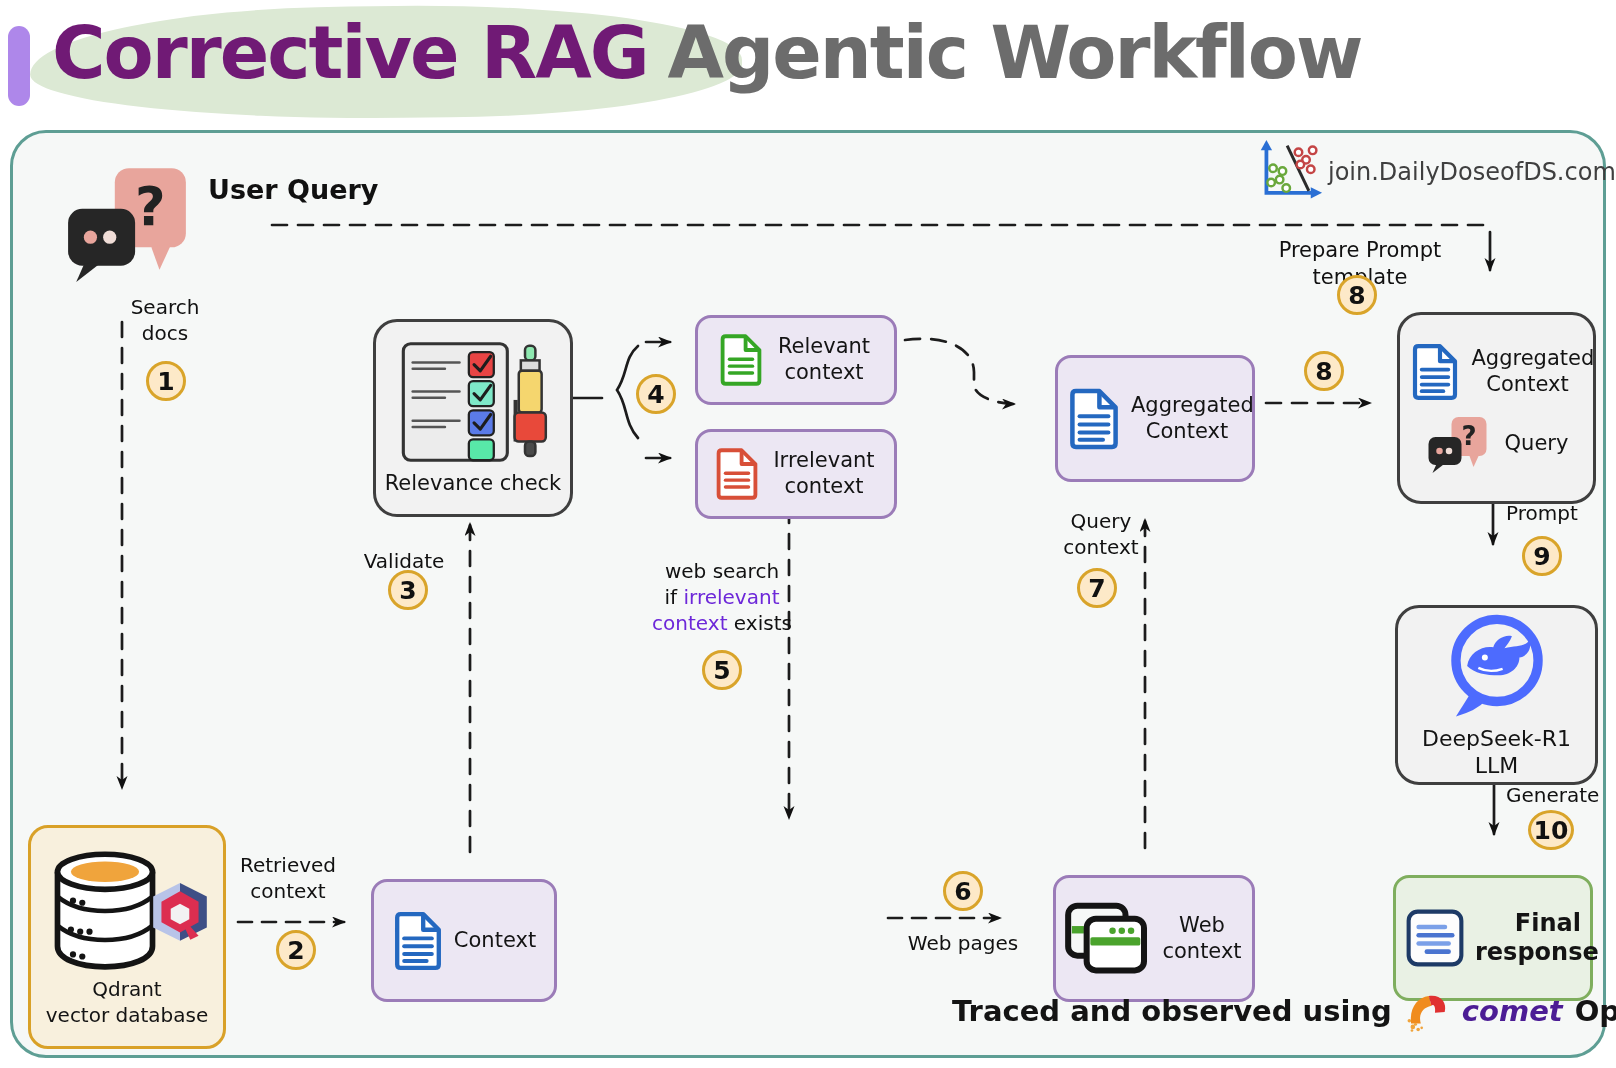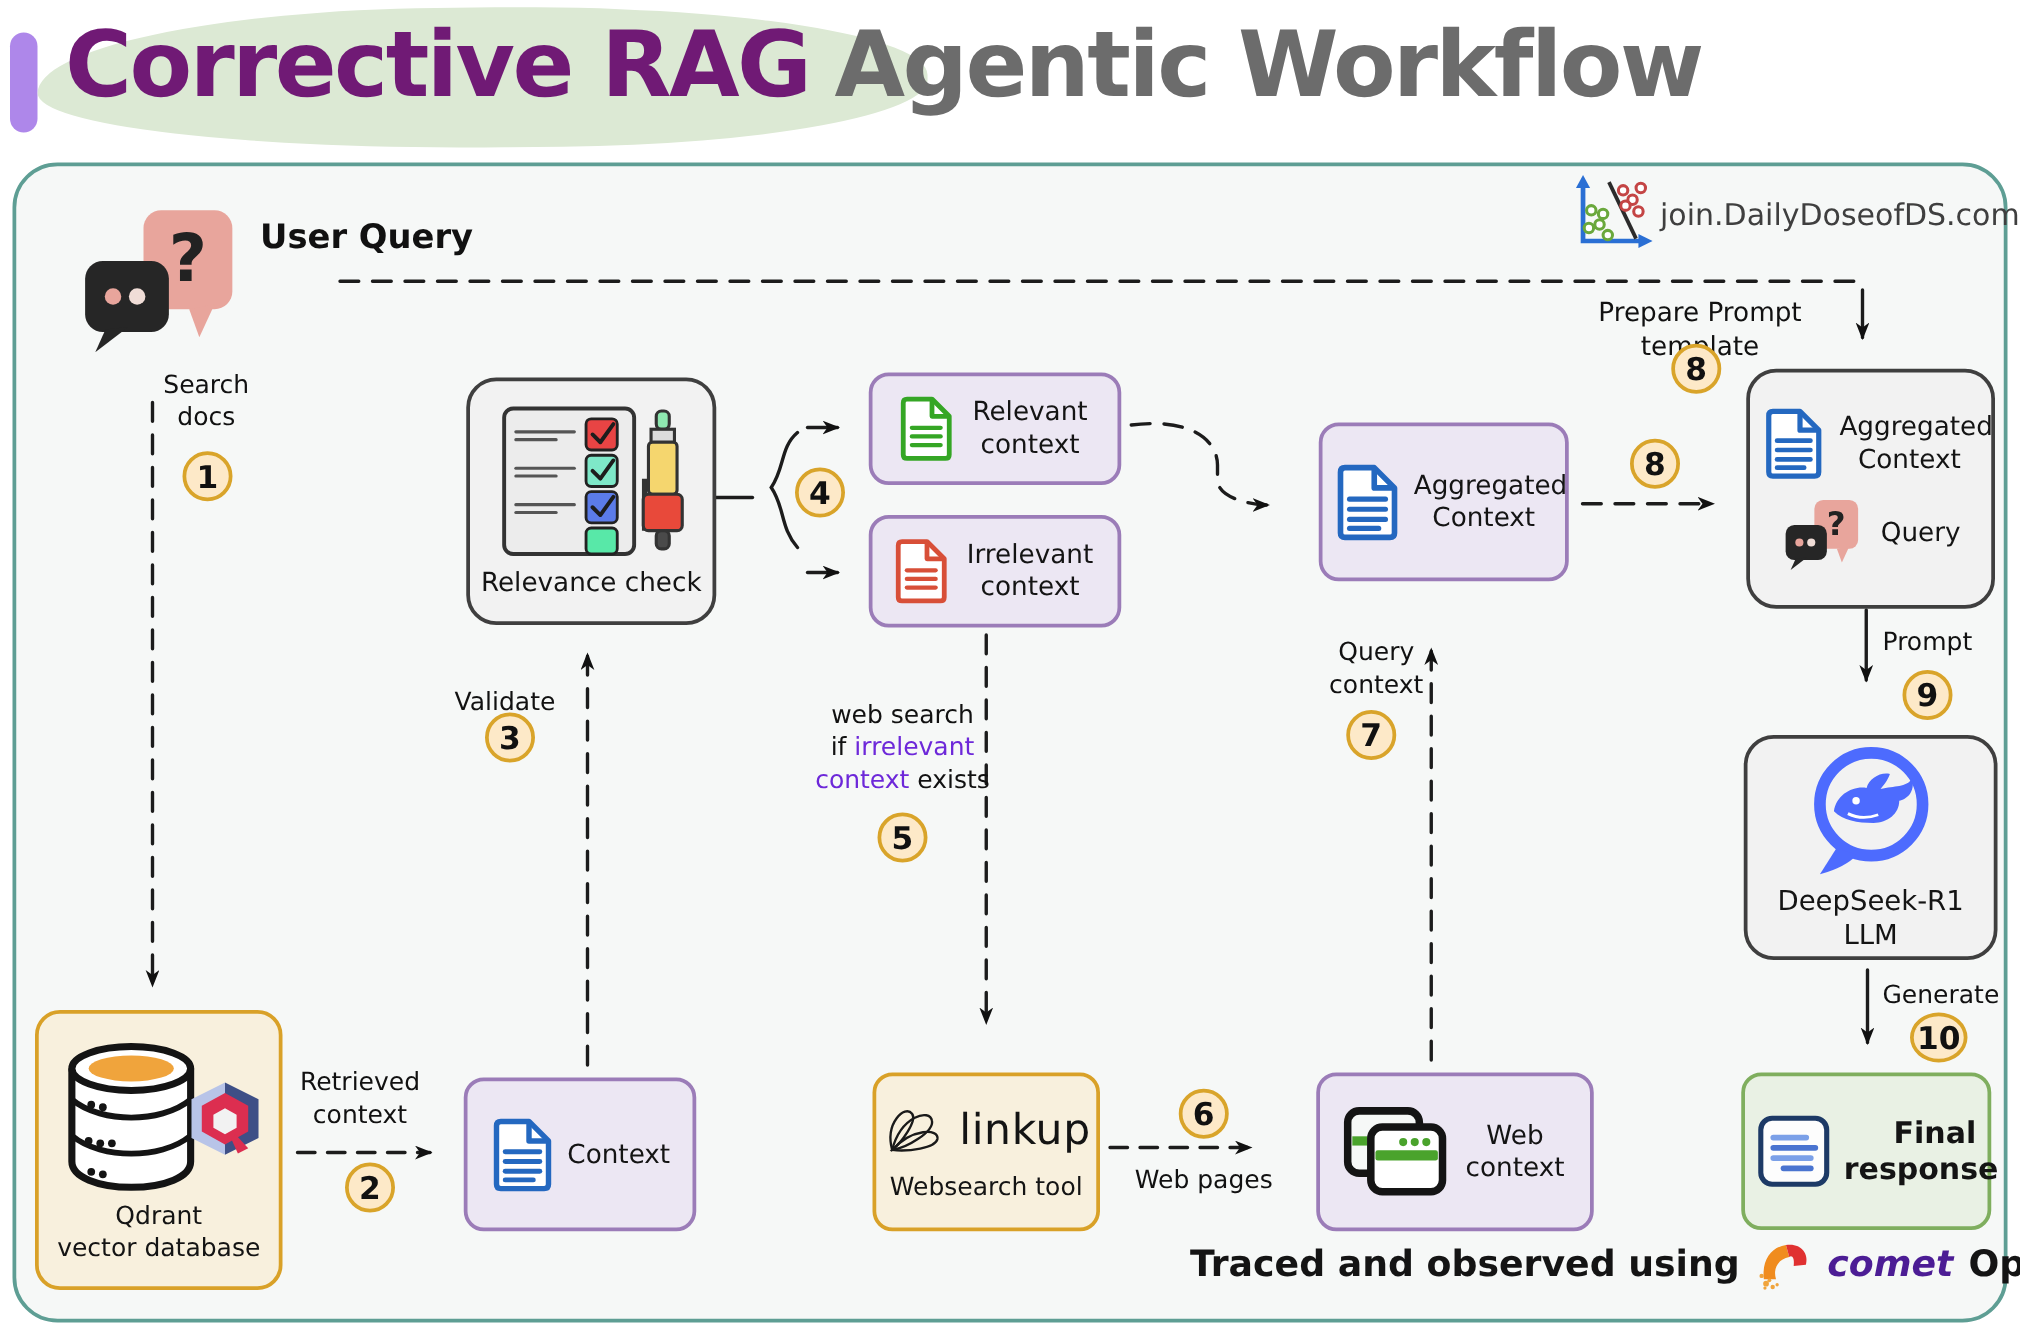--- a/index.html
+++ b/index.html
@@ -12,21 +12,21 @@
   .title-row{position:absolute;left:52px;top:10px;width:1540px;display:flex;gap:20px;align-items:baseline;
              font-weight:bold;font-size:73px;letter-spacing:-2px;white-space:nowrap;}
   .title-hl{color:#701a75;position:relative;}
   .title-rest{color:#6c6c6c;}
   
   .frame{position:absolute;left:10px;top:130px;width:1596px;height:928px;border:3px solid #5e9e94;
          border-radius:36px;background:#f6f8f7;box-sizing:border-box;}
   .wires{position:absolute;left:0;top:0;width:1616px;height:1068px;z-index:2;pointer-events:none;}
   
   .box{position:absolute;z-index:3;display:flex;align-items:center;justify-content:center;gap:10px;
-       box-sizing:border-box;text-align:center;}
+       box-sizing:border-box;text-align:center;margin-top:17px;}
   .box .bl{font-size:21px;line-height:1.22;color:#141414;}
   .gray {border:3.5px solid #3f3f3f;background:#f2f2f2;border-radius:24px;}
   .purple{border:3.5px solid #9b7cb8;background:#ece7f3;border-radius:16px;}
   .gold {border:3.5px solid #d9a128;background:#f8f0dd;border-radius:16px;}
   .green{border:3.5px solid #7fae5e;background:#e9f1e4;border-radius:16px;}
   .col{flex-direction:column;gap:6px;}
   
   .lbl{position:absolute;z-index:4;font-size:20px;line-height:1.3;color:#111;text-align:center;}
   .red{color:#6d28d9;}
   
@@ -275,35 +275,22 @@
       <g stroke="#2468c0" stroke-width="4.5" stroke-linecap="round">
           <path d="M14 32 H46"></path>
           <path d="M14 41 H46"></path>
           <path d="M14 50 H46"></path>
           <path d="M14 58 H40"></path>
         </g>
     </svg>
     <div class="bl">Context</div>
   </div>
 
-  <div class="box gold col" style="left:698px;top:858px;width:182px;height:127px;gap:10px;">
-    <div style="display:flex;align-items:center;gap:4px;">
-      <svg width="58" height="46" viewBox="0 0 80 60">
-        <g fill="none" stroke="#1a1a1a" stroke-width="2.6" stroke-linecap="round">
-          <path d="M12 52 C4 22 26 2 34 12 C40 20 22 44 12 52 Z"></path>
-          <path d="M12 52 C22 14 54 6 56 20 C58 32 28 50 12 52 Z"></path>
-          <path d="M12 52 C34 28 64 28 62 40 C60 50 30 54 12 52 Z"></path>
-        </g>
-      </svg>
-      <div class="bl" style="font-size:34px;letter-spacing:.5px;">linkup</div>
-    </div>
-    <div class="bl" style="font-size:20px">Websearch tool</div>
-  </div>
-
-  <div class="box purple" style="left:1053px;top:858px;width:222px;height:127px;">
+
+  <div class="box purple" style="left:1053px;top:858px;width:202px;height:127px;">
     <svg width="86" height="74" viewBox="0 0 92 80">
       <rect x="4" y="4" width="62" height="54" rx="10" fill="#f6f8f7" stroke="#141414" stroke-width="6.5"></rect>
       <rect x="8" y="26" width="13" height="8" fill="#4aa32c"></rect>
       <rect x="24" y="18" width="62" height="56" rx="10" fill="#fff" stroke="#141414" stroke-width="6.5"></rect>
       <circle cx="52" cy="31" r="3.5" fill="#4aa32c"></circle>
         <circle cx="62" cy="31" r="3.5" fill="#4aa32c"></circle>
         <circle cx="72" cy="31" r="3.5" fill="#4aa32c"></circle>
       <rect x="28" y="38" width="54" height="9" rx="2" fill="#4aa32c"></rect>
     </svg>
     <div class="bl" style="width:84px">Web context</div>

